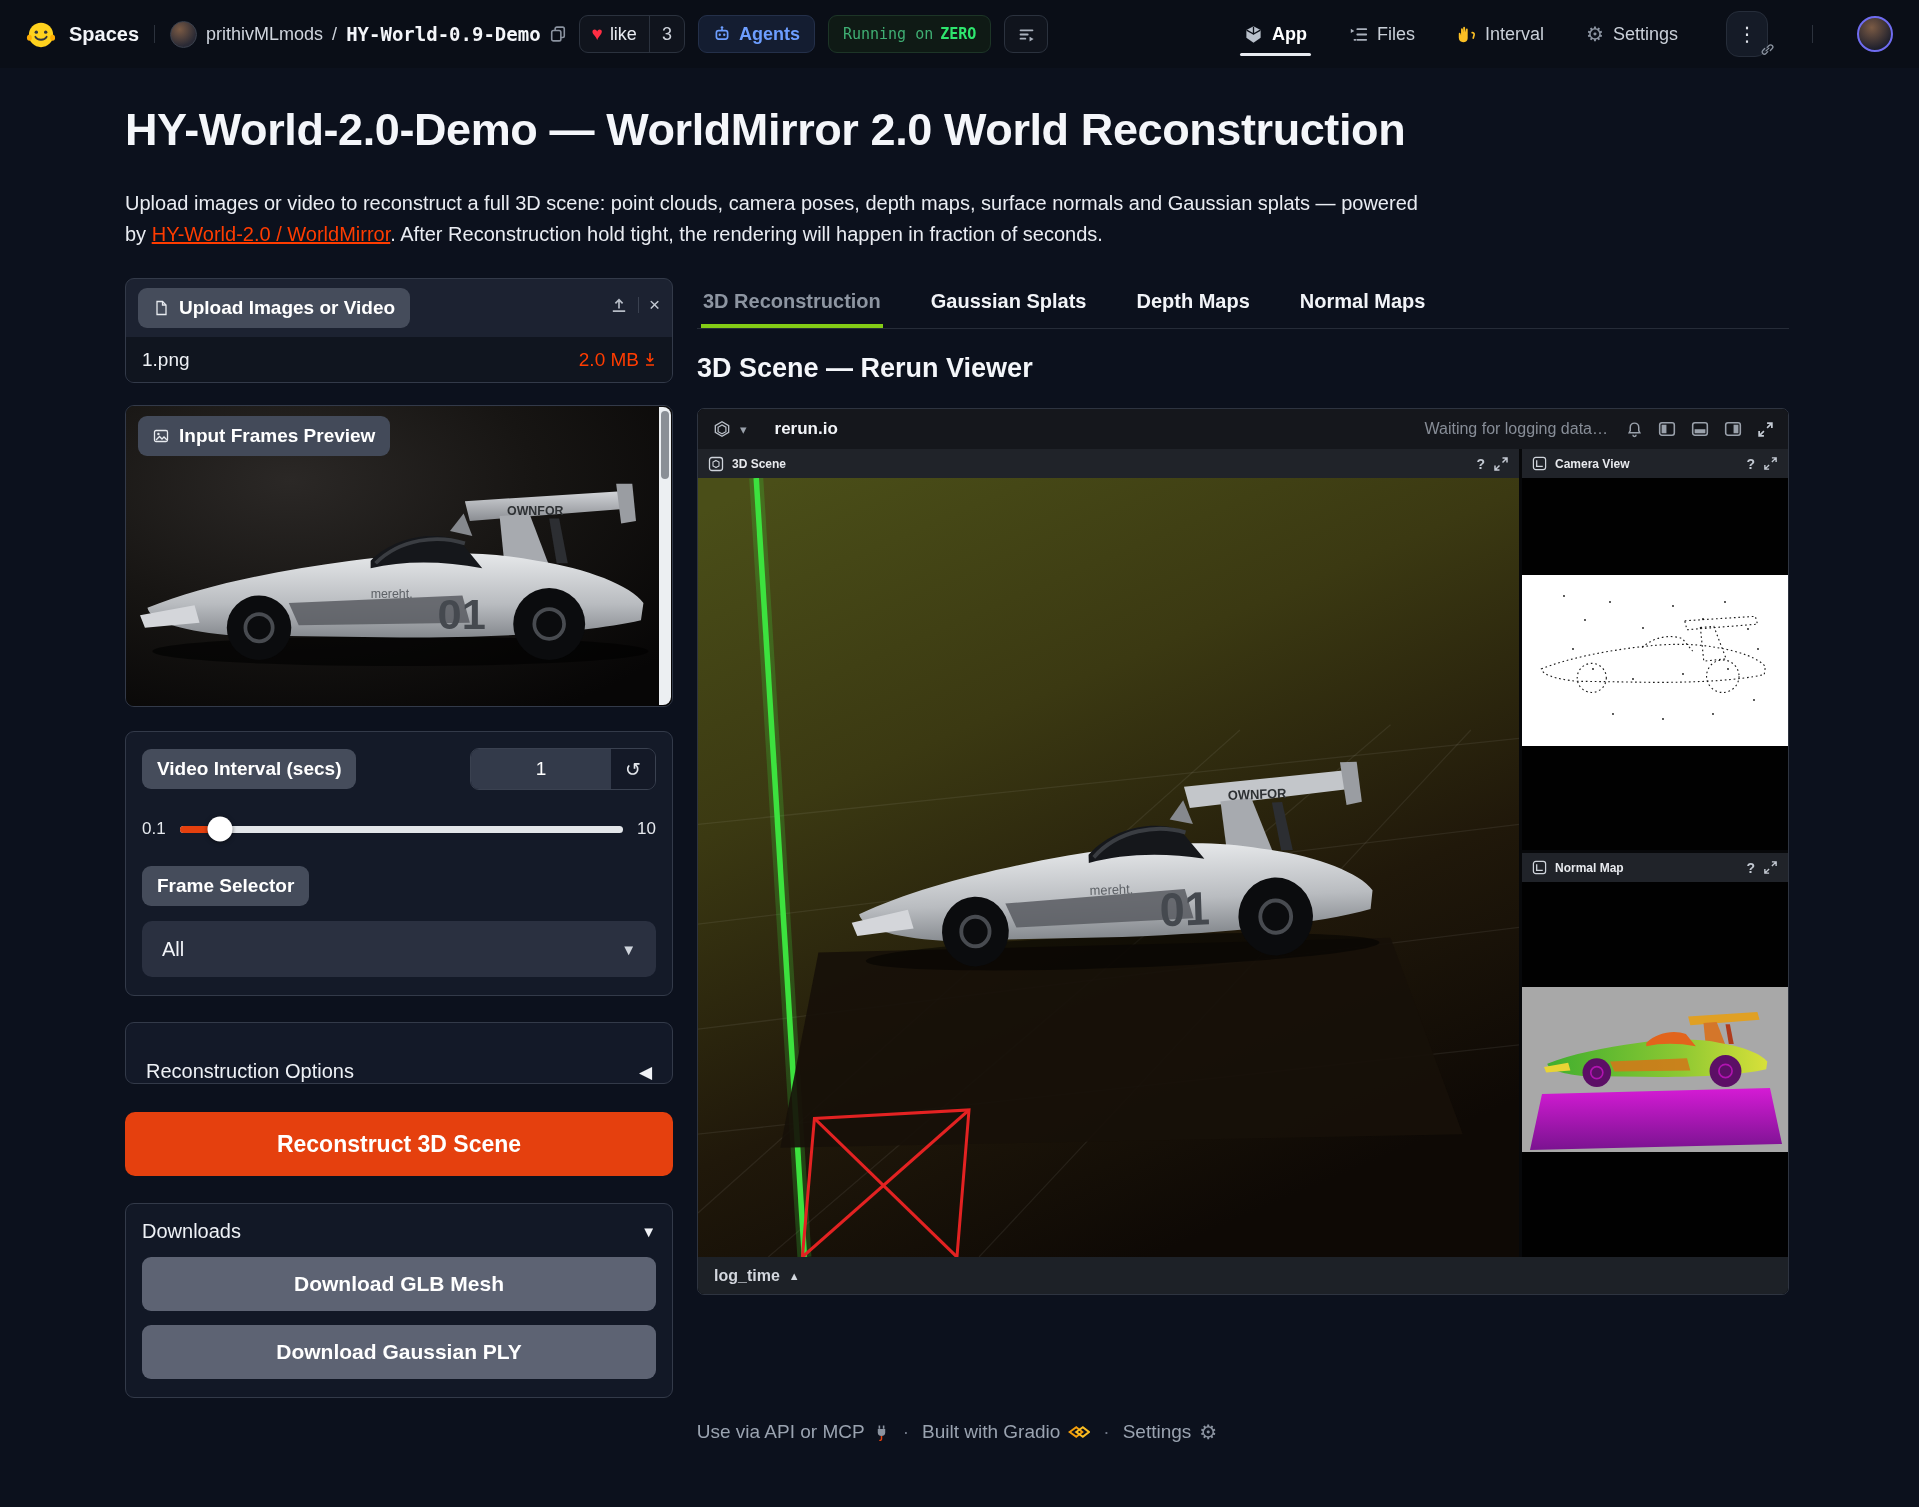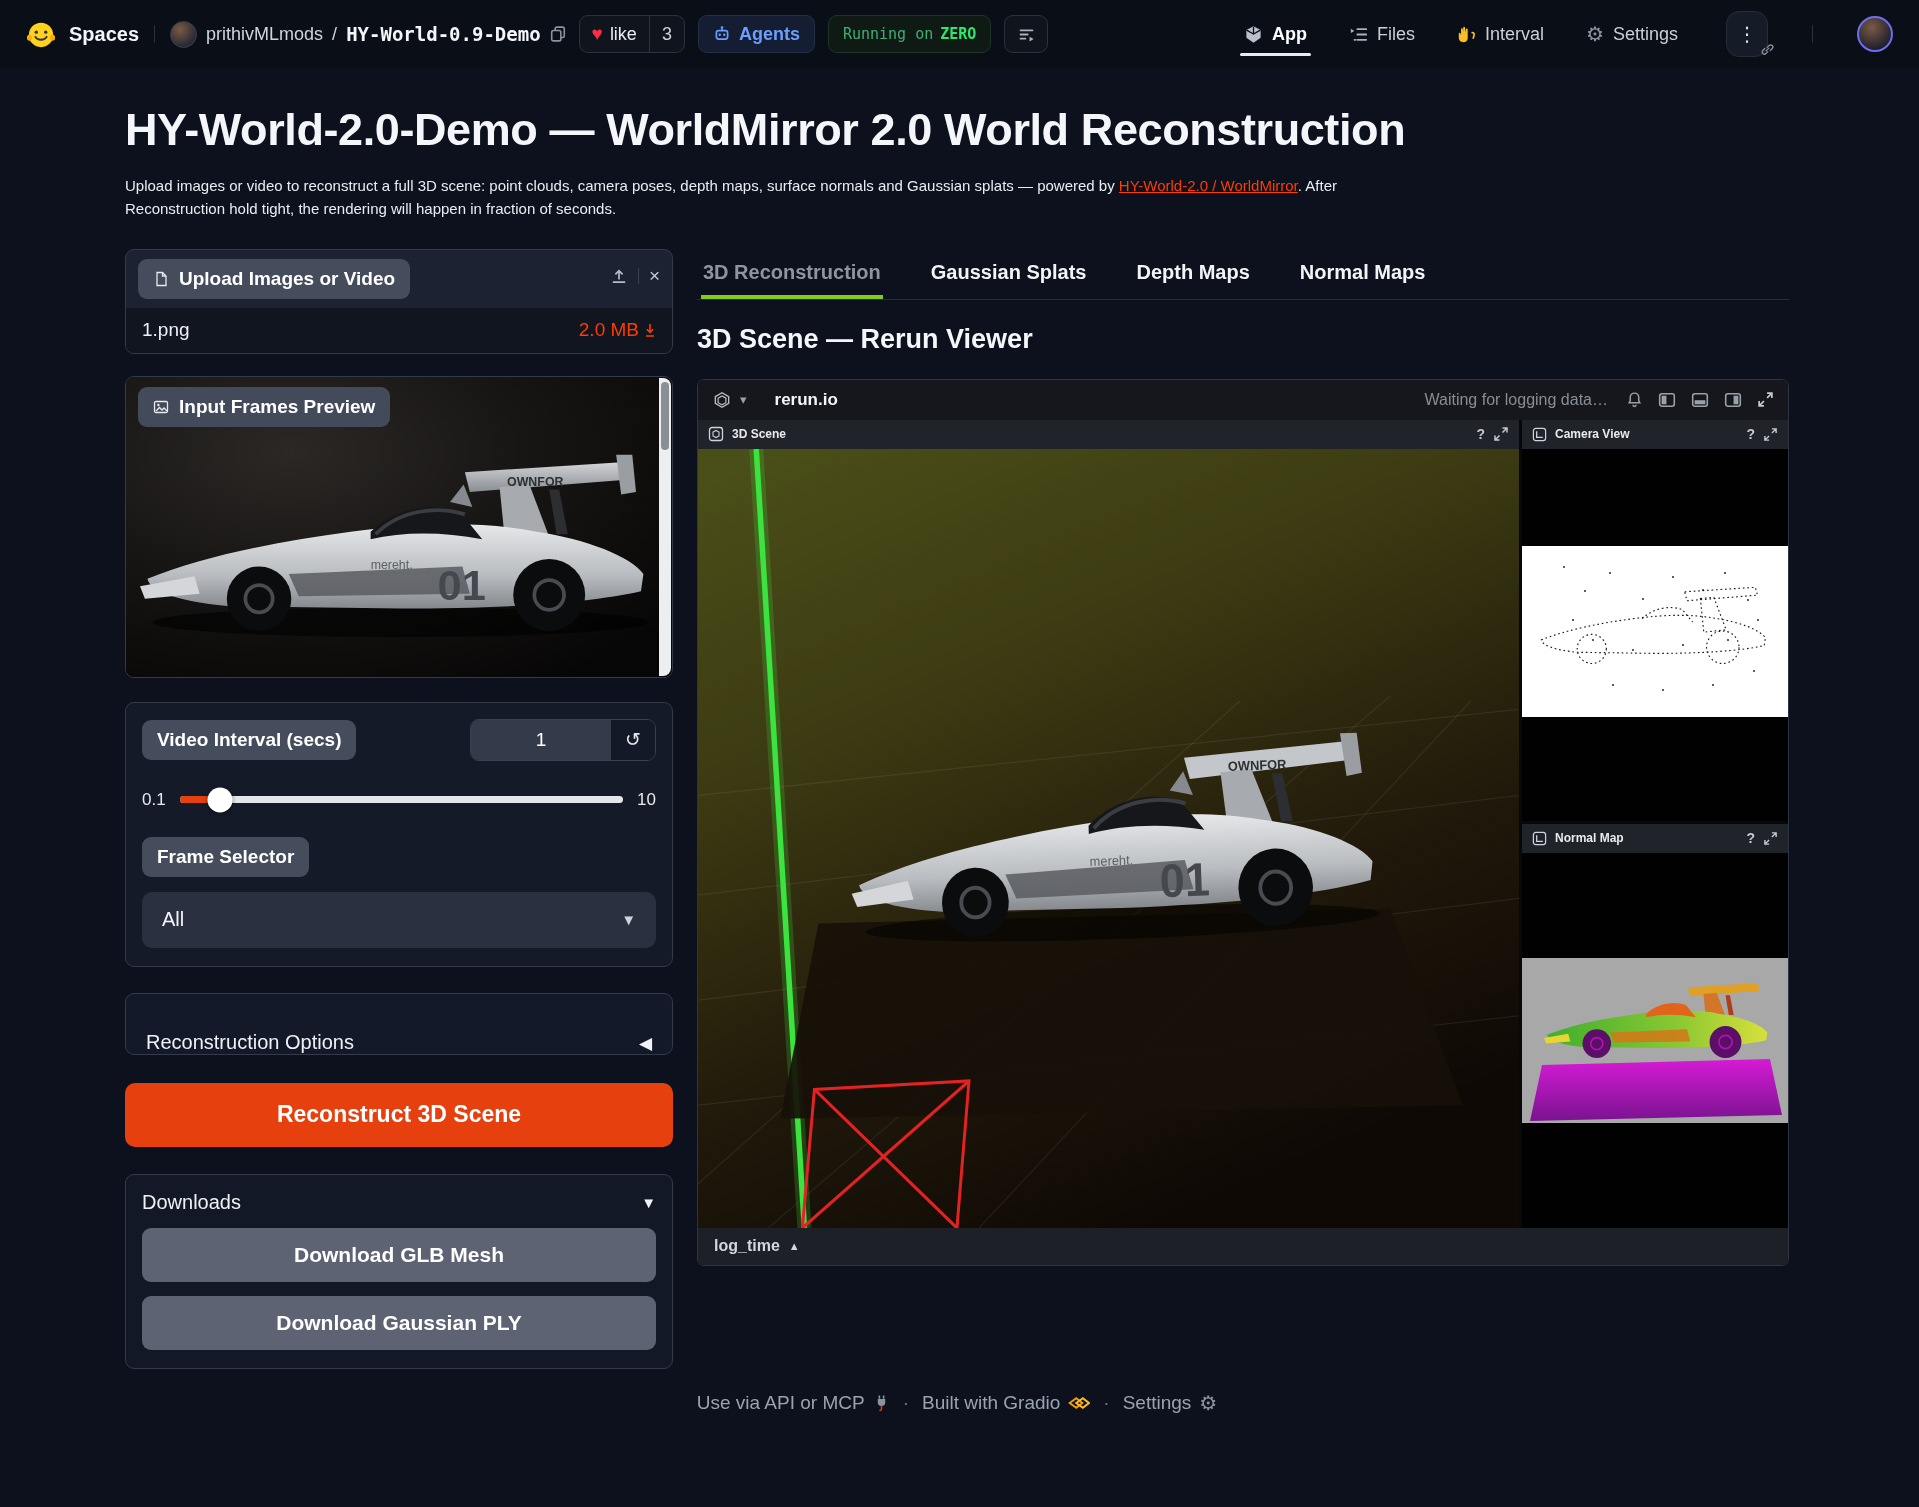--- a/index.html
+++ b/index.html
@@ -31,21 +31,21 @@
   .nav-menu { margin-left:auto; display:flex; align-items:center; gap:42px; height:100%; }
   .nav-item { display:flex; align-items:center; gap:9px; color:#c9cfd8; height:100%; position:relative; cursor:pointer; }
   .nav-item.active { color:#ffffff; font-weight:700; }
   .nav-item.active::after { content:""; position:absolute; left:-4px; right:-4px; bottom:0; height:3px; background:#e8ebf1; border-radius:2px; }
   .kebab-btn { width:42px; height:46px; background:#151b27; border:1px solid #262d3a; border-radius:13px; position:relative; color:#dfe3ea; font-size:20px; margin-left:6px; }
   .kebab-link { position:absolute; right:-8px; bottom:-6px; }
   .nav-avatar { width:36px; height:36px; border-radius:50%; background:radial-gradient(circle at 40% 30%, #7a5a44, #1d1f2c 75%); border:2px solid #6f6cf0; }
   
   .page-inner { padding:0 130px 0 125px; }
   .page-title { font-size:45px; font-weight:700; letter-spacing:-0.4px; color:#f4f6fa; margin-top:36px; }
-  .page-desc { font-size:15px; line-height:1.55; color:#e9ecf2; margin-top:18px; max-width:1300px; }
+  .page-desc { font-size:20px; line-height:1.55; color:#e9ecf2; margin-top:32px; max-width:1300px; }
   .desc-link { color:#ff3c00; text-decoration:underline; cursor:pointer; }
   
   .layout { display:flex; gap:24px; margin-top:28px; align-items:flex-start; }
   .col-left { width:548px; flex:0 0 548px; }
   .col-right { flex:1; min-width:0; }
   .card { border:1px solid #333a49; border-radius:9px; background:#141a28; }
   .chip { display:inline-flex; align-items:center; gap:10px; background:#454c5b; border-radius:9px; padding:9px 15px; font-weight:700; font-size:19px; color:#fff; }
   
   .upload-card { overflow:hidden; background:#1c2231; }
   .upload-head { display:flex; align-items:flex-start; padding:9px 12px; }

